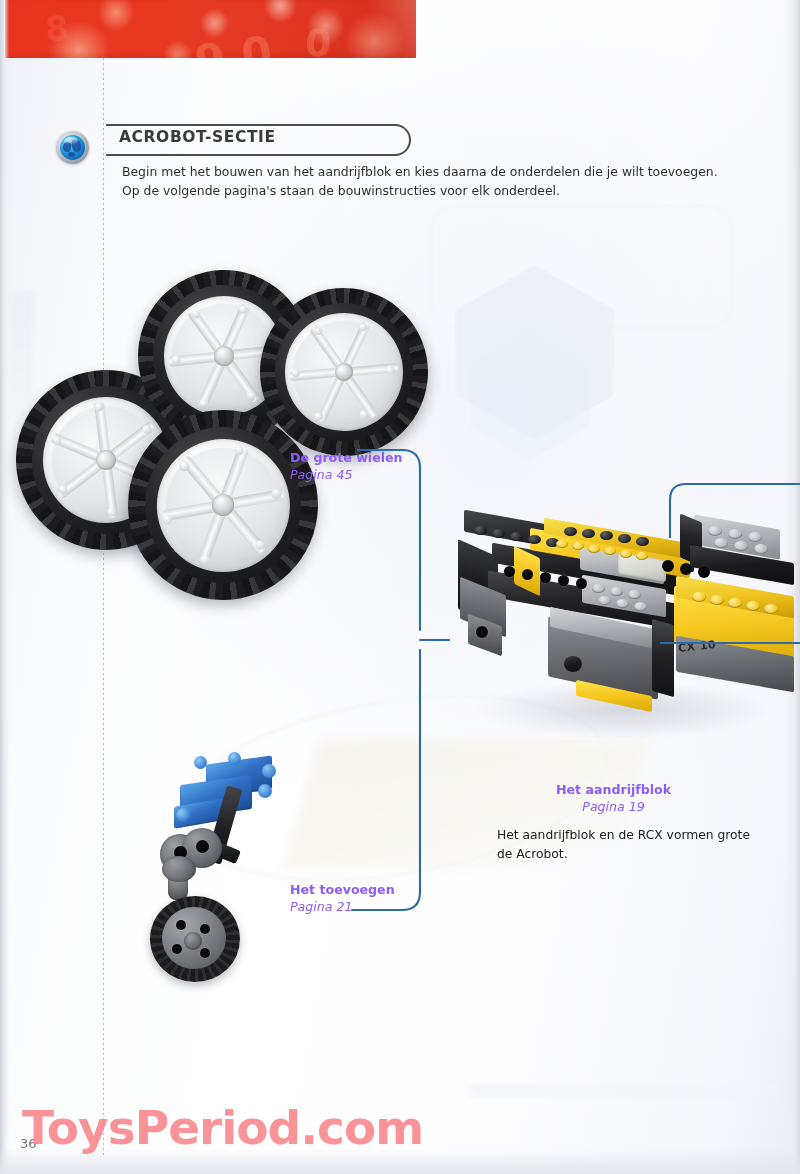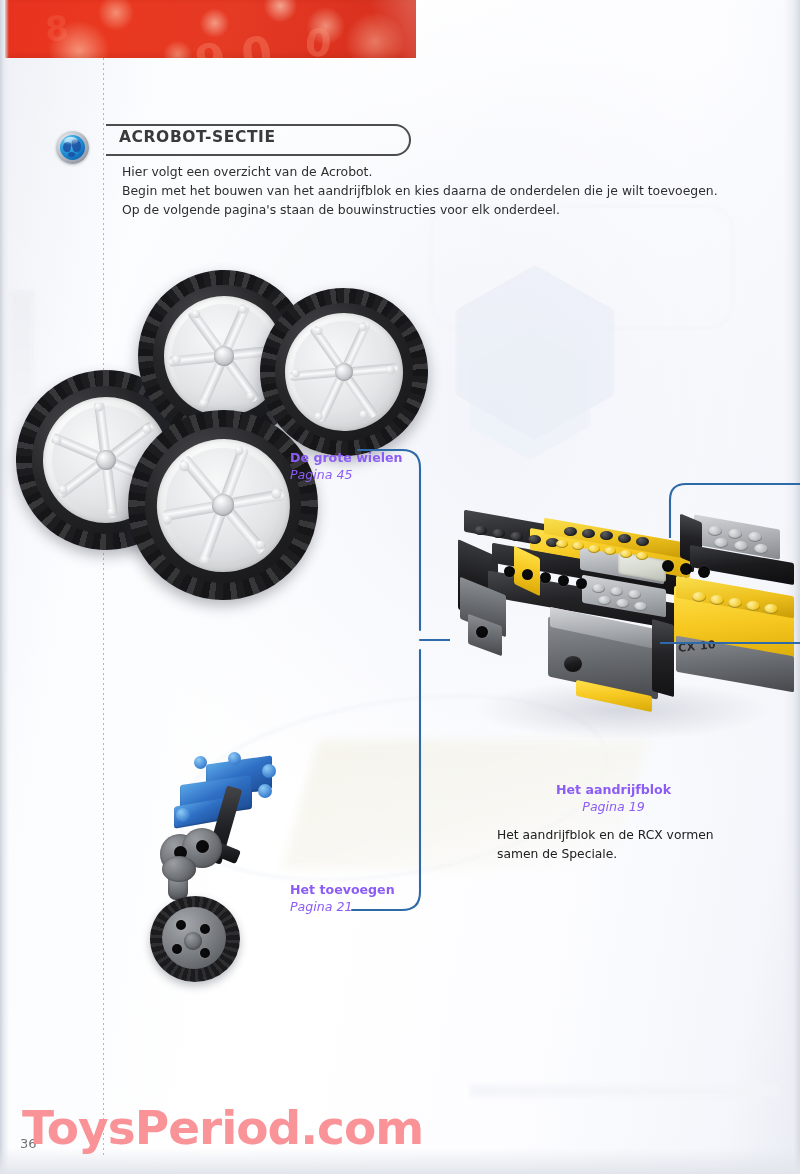--- a/index.html
+++ b/index.html
@@ -448,21 +448,20 @@
       <div class="globe-land gl2"></div>
       <div class="globe-land gl3"></div>
       <div class="globe-gloss"></div>
     </div>
   </div>
 
   <div class="title-bar"></div>
   <div class="title-text">ACROBOT-SECTIE</div>
 
   <div class="intro">
-    <div>Hier volgt een overzicht van de Acrobot.</div>
     <div>Begin met het bouwen van het aandrijfblok en kies daarna de onderdelen die je wilt toevoegen.</div>
     <div>Op de volgende pagina's staan de bouwinstructies voor elk onderdeel.</div>
   </div>
 
   <div class="photo" style="left:10px; top:270px; width:420px; height:330px;">
 
     <div class="wheel" style="left:6px; top:100px; width:180px; height:180px; transform:rotate(-7deg);">
       <div class="tyre"></div>
       <div class="tyre-inner"></div>
       <div class="rim">
@@ -683,19 +682,19 @@
   <div class="caption cap-caster">
     <div class="cap-title">Het toevoegen</div>
     <div class="cap-page">Pagina 21</div>
   </div>
 
   <div class="caption cap-drive">
     <div class="cap-title">Het aandrijfblok</div>
     <div class="cap-page">Pagina 19</div>
   </div>
 
-  <div class="body-note note-drive">Het aandrijfblok en de RCX vormen samen de Speciale.</div>
+  <div class="body-note note-drive">Het aandrijfblok en de RCX vormen grote de Acrobot.</div>
 
 
   <div class="page-number">36</div>
   <div class="watermark">ToysPeriod.com</div>
 
 </div>
 
 </body></html>

